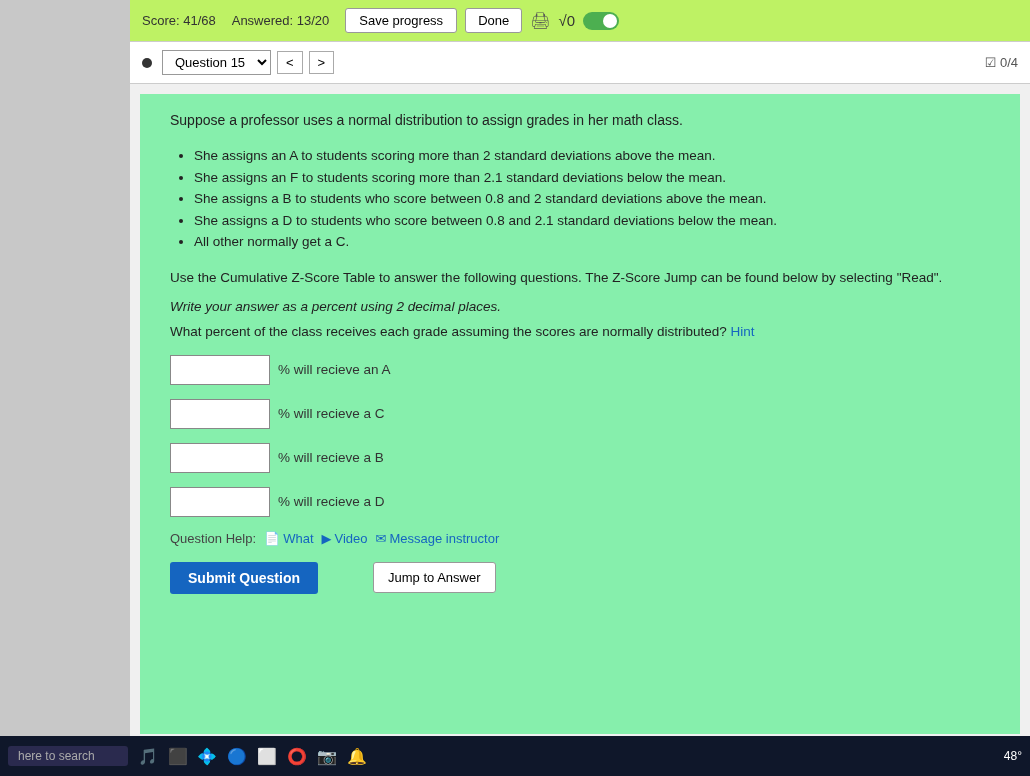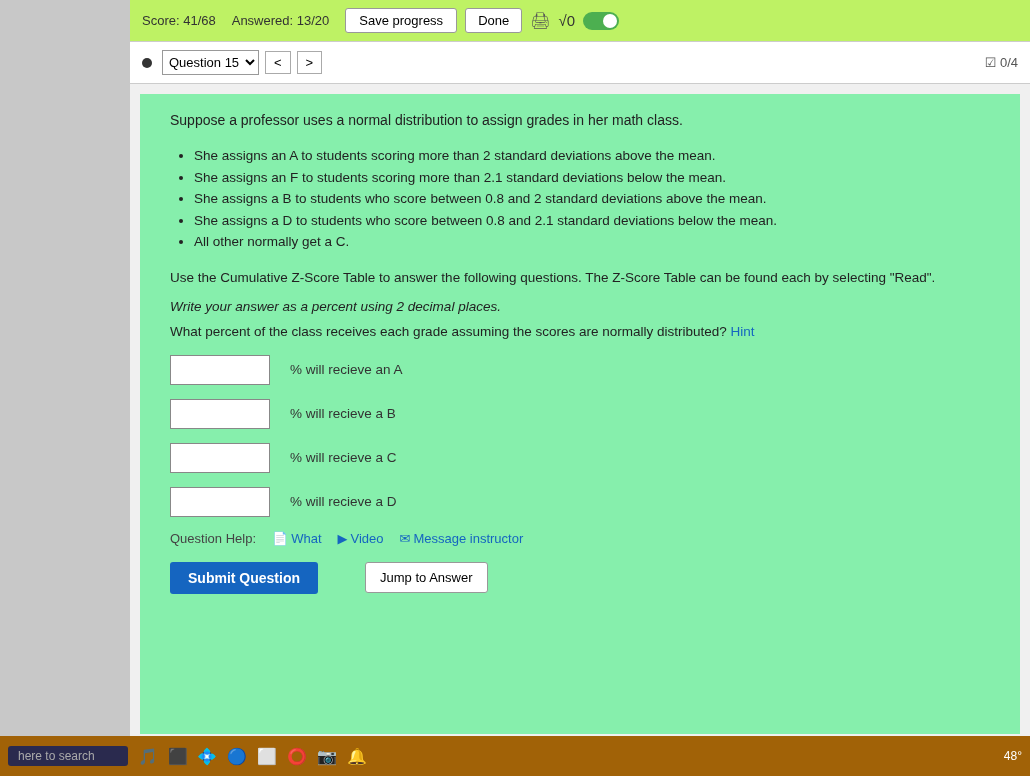--- a/index.html
+++ b/index.html
@@ -84,21 +84,21 @@
       width: 10px;
       height: 10px;
       background: #333;
       border-radius: 50%;
       display: inline-block;
       margin-right: 4px;
     }
     .question-select {
       border: 1px solid #999;
       background: white;
-      padding: 3px 2px;
+      padding: 3px 8px;
       font-size: 13px;
       cursor: pointer;
     }
     .nav-arrow {
       border: 1px solid #aaa;
       background: white;
       padding: 3px 8px;
       font-size: 13px;
       cursor: pointer;
     }
@@ -147,54 +147,54 @@
       margin-bottom: 16px;
     }
     .hint-link {
       color: #1565C0;
       cursor: pointer;
     }
     .answer-row {
       display: flex;
       align-items: center;
       margin-bottom: 14px;
-      gap: 20px;
+      gap: 8px;
     }
     .answer-input {
       width: 100px;
       height: 30px;
       border: 1px solid #888;
       background: white;
       font-size: 13px;
       padding: 2px 6px;
     }
     .question-help {
       font-size: 13px;
       color: #444;
       margin-top: 10px;
       margin-bottom: 16px;
       display: flex;
       align-items: center;
-      gap: 16px;
+      gap: 8px;
     }
     .help-link {
       color: #1565C0;
       text-decoration: none;
       cursor: pointer;
       display: flex;
       align-items: center;
       gap: 3px;
     }
     .help-icon {
       font-size: 13px;
     }
     .bottom-buttons {
       display: flex;
       align-items: center;
-      gap: 4px;
+      gap: 12px;
       margin-top: 6px;
     }
     .btn-submit {
       background: #1565C0;
       color: white;
       border: none;
       padding: 8px 18px;
       font-size: 14px;
       font-weight: bold;
       cursor: pointer;
@@ -203,21 +203,21 @@
     .btn-jump {
       background: white;
       border: 1px solid #999;
       padding: 7px 14px;
       font-size: 13px;
       cursor: pointer;
       border-radius: 3px;
       margin-left: 43px;
     }
     .taskbar {
-      background: #a16207;
+      background: #0f172a;
       height: 40px;
       display: flex;
       align-items: center;
       padding: 12px 8px;
       gap: 10px;
       position: fixed;
       bottom: 0;
       left: 0;
       width: 1030px;
     }
@@ -282,42 +282,42 @@
     <p class="problem-intro">Suppose a professor uses a normal distribution to assign grades in her math class.</p>
 
     <ul class="bullet-list">
       <li>She assigns an A to students scoring more than 2 standard deviations above the mean.</li>
       <li>She assigns an F to students scoring more than 2.1 standard deviations below the mean.</li>
       <li>She assigns a B to students who score between 0.8 and 2 standard deviations above the mean.</li>
       <li>She assigns a D to students who score between 0.8 and 2.1 standard deviations below the mean.</li>
       <li>All other normally get a C.</li>
     </ul>
 
-    <p class="cumulative-text">Use the Cumulative Z-Score Table to answer the following questions. The Z-Score Table can be found each by selecting "Read".</p>
+    <p class="cumulative-text">Use the Cumulative Z-Score Table to answer the following questions. The Z-Score Jump can be found below by selecting "Read".</p>
 
     <p class="italic-instruction">Write your answer as a percent using 2 decimal places.</p>
 
     <p class="percent-question">
       <span>What percent of the class receives each grade assuming the scores are normally distributed?</span>
       <a class="hint-link">Hint</a>
     </p>
 
     <div class="answer-row">
       <input class="answer-input" type="text" value="" style="">
       <span class="percent-sign">% will recieve an A</span>
     </div>
 
     <div class="answer-row">
       <input class="answer-input" type="text" value="" style="">
-      <span class="percent-sign">% will recieve a B</span>
+      <span class="percent-sign">% will recieve a C</span>
     </div>
 
     <div class="answer-row">
       <input class="answer-input" type="text" value="" style="">
-      <span class="percent-sign">% will recieve a C</span>
+      <span class="percent-sign">% will recieve a B</span>
     </div>
 
     <div class="answer-row">
       <input class="answer-input" type="text" value="" style="">
       <span class="percent-sign">% will recieve a D</span>
     </div>
 
 
     <div class="question-help">
       <span>Question Help:</span>

